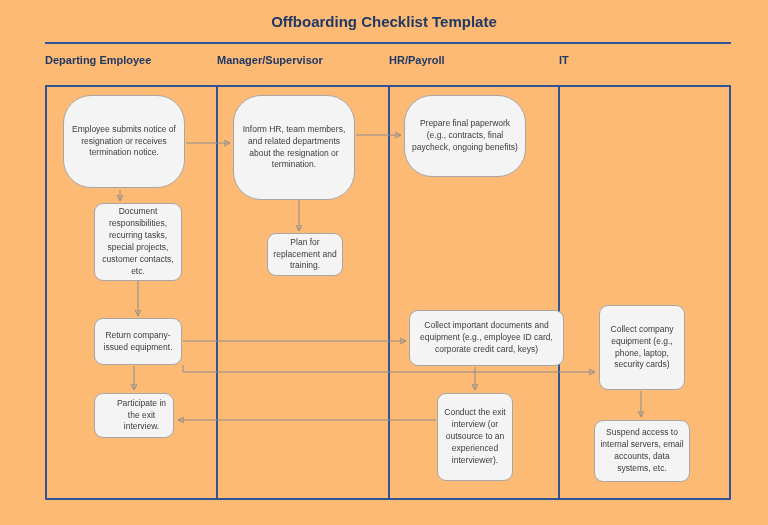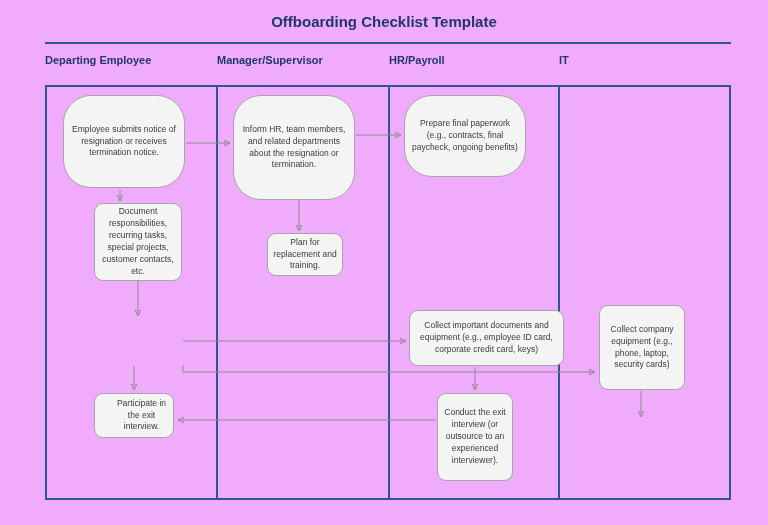--- a/index.html
+++ b/index.html
@@ -5,21 +5,21 @@
   html, body {
     margin: 0;
     padding: 0;
     background: #ffffff;
     font-family: "Liberation Sans", sans-serif;
   }
   .canvas {
     position: relative;
     width: 768px;
     height: 525px;
-    background: #f0abfc;
+    background: #fdba74;
     overflow: hidden;
   }
   .title {
     position: absolute;
     top: 13px;
     left: 0;
     width: 768px;
     text-align: center;
     font-size: 15px;
     font-weight: bold;
@@ -127,24 +127,26 @@
     <path d="M183,341 L405,341" marker-end="url(#ah)"></path>
     <path d="M134,366 L134,389" marker-end="url(#ah)"></path>
     <path d="M183,365 L183,372 L594,372" marker-end="url(#ah)"></path>
     <path d="M475,367 L475,389" marker-end="url(#ah)"></path>
     <path d="M436,420 L179,420" marker-end="url(#ah)"></path>
     <path d="M641,391 L641,416" marker-end="url(#ah)"></path>
   </svg>
 
   <div class="node rounded" style="left:63px;  top:95px;  width:122px; height:93px;">Employee submits notice of resignation or receives termination notice.</div>
   <div class="node" style="left:94px;  top:203px; width:88px;  height:78px;">Document responsibilities, recurring tasks, special projects, customer contacts, etc.</div>
+  <div class="node" style="left:94px;  top:318px; width:88px;  height:47px;">Return company-issued equipment.</div>
   <div class="node" style="left:94px;  top:393px; width:80px;  height:45px;padding-left:20px;">Participate in the exit interview.</div>
 
   <div class="node rounded" style="left:233px; top:95px;  width:122px; height:105px;">Inform HR, team members, and related departments about the resignation or termination.</div>
   <div class="node" style="left:267px; top:233px; width:76px;  height:43px;">Plan for replacement and training.</div>
 
   <div class="node rounded" style="left:404px; top:95px;  width:122px; height:82px;">Prepare final paperwork (e.g., contracts, final paycheck, ongoing benefits)</div>
   <div class="node" style="left:409px; top:310px; width:155px; height:56px;">Collect important documents and equipment (e.g., employee ID card, corporate credit card, keys)</div>
   <div class="node" style="left:437px; top:393px; width:76px;  height:88px;">Conduct the exit interview (or outsource to an experienced interviewer).</div>
 
   <div class="node" style="left:599px; top:305px; width:86px;  height:85px;">Collect company equipment (e.g., phone, laptop, security cards)</div>
+  <div class="node" style="left:594px; top:420px; width:96px;  height:62px;">Suspend access to internal servers, email accounts, data systems, etc.</div>
 
 </div>
 
 </body></html>

